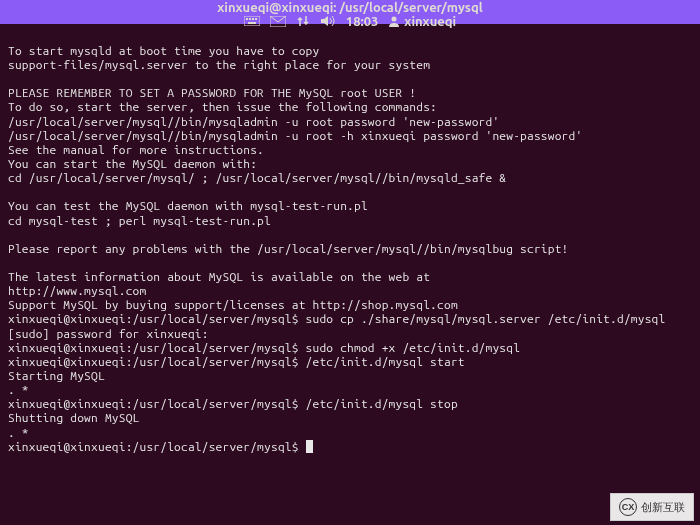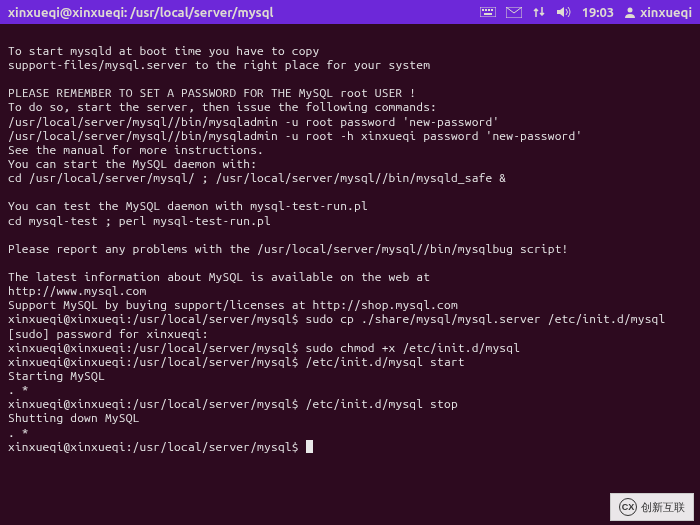--- a/index.html
+++ b/index.html
@@ -8,28 +8,29 @@
   height: 525px;
   background: #2d0a1f;
   font-family: "Ubuntu Mono", "DejaVu Sans Mono", monospace;
   font-size: 12px;
   color: #e8e8e8;
   overflow: hidden;
   position: relative;
 }
 .menubar {
   height: 24px;
-  background: #6d28d9;
+  background: #8b5cf6;
   display: flex;
   align-items: center;
   padding: 0 8px;
   color: #dfdbd2;
   font-family: Ubuntu, sans-serif;
   font-size: 13px;
   font-weight: bold;
+  flex-direction: column;
 }
 .menubar .title { flex: 1; }
 .menubar .indicators { display: flex; align-items: center; gap: 10px; }
 .menubar .indicators span, .menubar .indicators svg { display: inline-flex; align-items: center; }
 .menubar svg { fill: #dfdbd2; }
 .menubar .user { display: flex; align-items: center; gap: 4px; text-align: center; }
 .terminal {
   padding: 6px 8px;
   line-height: 1.18;
   white-space: pre-wrap;
@@ -90,21 +91,21 @@
           <path d="M4 12 L4 4 M2 6 L4 4 L6 6 M10 2 L10 10 M8 8 L10 10 L12 8" fill="none" stroke="#dfdbd2" stroke-width="1.5"></path>
         </svg>
       </span>
     <span>
         <svg width="16" height="12" viewBox="0 0 16 12">
           <path d="M1 4 L4 4 L8 1 L8 11 L4 8 L1 8 Z"></path>
           <path d="M10 3 Q13 6 10 9" fill="none" stroke="#dfdbd2" stroke-width="1"></path>
           <path d="M12 1 Q16 6 12 11" fill="none" stroke="#dfdbd2" stroke-width="1"></path>
         </svg>
       </span>
-    <span>19:03</span>
+    <span>18:03</span>
     <span class="user">
       <svg width="12" height="12" viewBox="0 0 12 12">
           <circle cx="6" cy="4" r="2.5"></circle>
           <path d="M1 12 Q1 8 6 8 Q11 8 11 12 Z"></path>
         </svg>
       <span>xinxueqi</span>
     </span>
   </div>
 </div>
 

